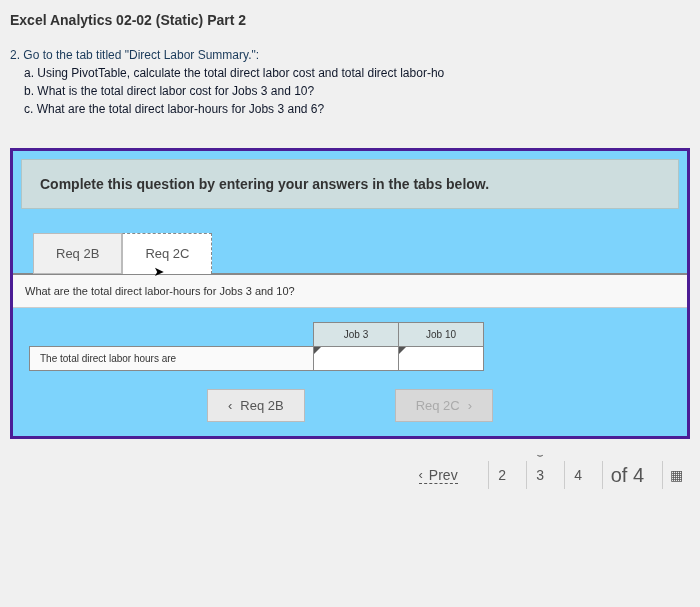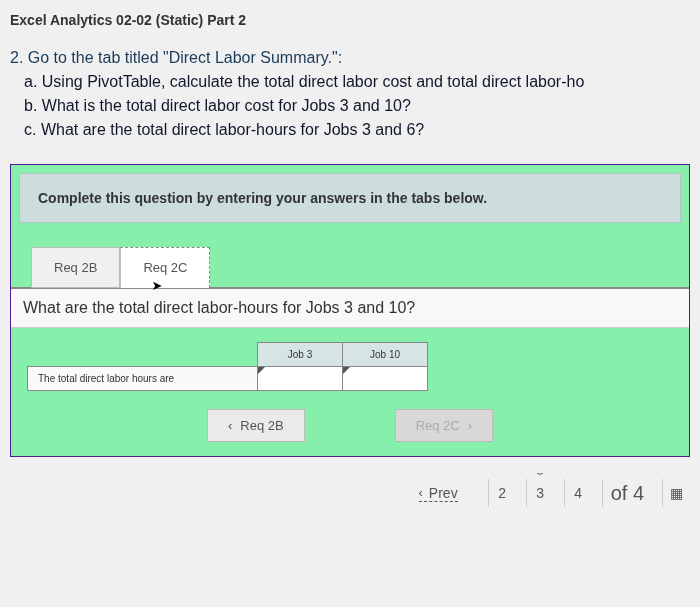--- a/index.html
+++ b/index.html
@@ -19,37 +19,37 @@
     .page-title {
       font-size: 14px;
       font-weight: bold;
       color: #333;
       padding: 12px 10px 18px 10px;
     }
     
     .question-block {
       padding: 0 10px 18px 10px;
       color: #333;
-      font-size: 16px;
+      font-size: 12px;
       line-height: 1.5;
     }
     
     .question-lead {
       color: #1a3a5a;
     }
     
     .subitem {
       color: #0f172a;
       padding-left: 14px;
     }
     
     .answer-panel {
-      background: #86efac;
-      border: 1px solid #4c1d95;
-      margin: 4px 10px 0 10px;
+      background: #7dd3fc;
+      border: 3px solid #4c1d95;
+      margin: 12px 10px 0 10px;
     }
     
     .instruction-bar {
       background: #cdddde;
       border: 1px solid #b0c5c5;
       padding: 16px 18px;
       font-weight: bold;
       color: #333;
       font-size: 14px;
       margin: 8px 8px 24px 8px;
@@ -85,21 +85,21 @@
       left: 30px;
       font-size: 13px;
       color: #000;
     }
     
     .question-prompt {
       background: #f8f8f8;
       border-top: 2px solid #888;
       border-bottom: 1px solid #ccc;
       padding: 10px 12px;
-      font-size: 16px;
+      font-size: 11px;
       color: #333;
       margin-top: -1px;
     }
     
     .data-table {
       margin: 14px 0 0 16px;
       border-collapse: collapse;
     }
     
     .data-table td, .data-table th {
@@ -111,21 +111,21 @@
     .data-table th {
       background: #d7e4e6;
       font-weight: normal;
       padding: 6px 22px;
       text-align: center;
     }
     
     .data-table .row-label {
       background: #fafafa;
       padding: 6px 10px;
-      width: 230px;
+      width: 284px;
     }
     
     .data-table .input-cell {
       background: #fff;
       width: 85px;
       padding: 0;
       position: relative;
     }
     
     .data-table .input-cell .corner {

